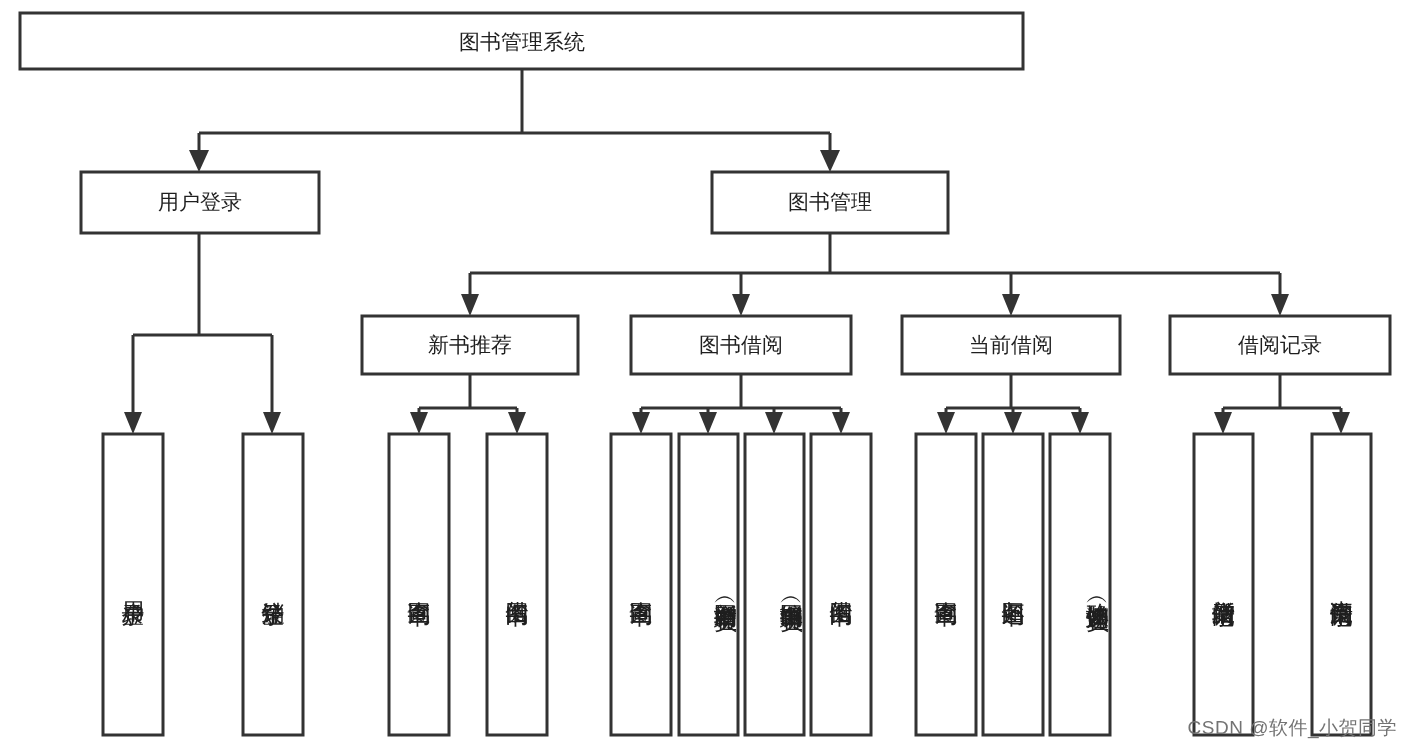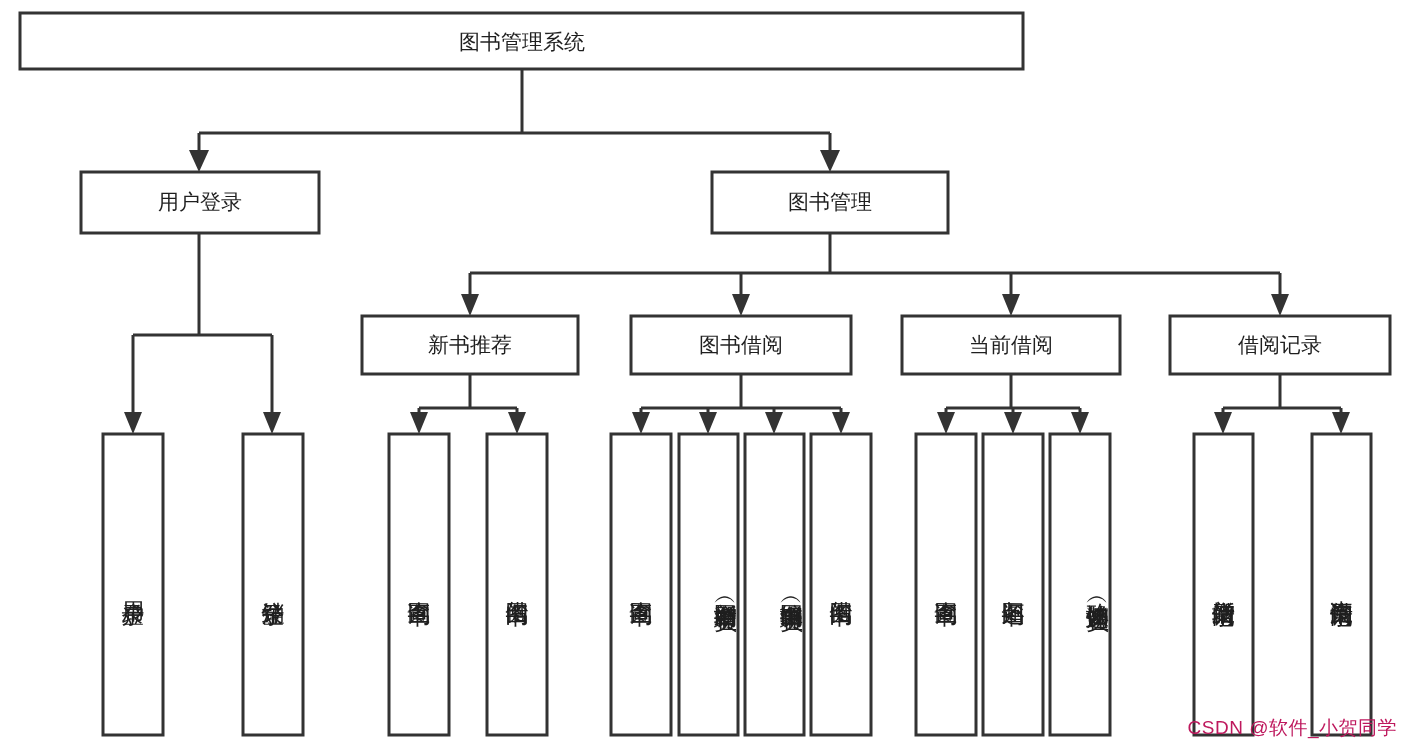--- a/index.html
+++ b/index.html
@@ -64,21 +64,21 @@
     text-align: center;
     white-space: nowrap;
     pointer-events: none;
   }
   .watermark {
     position: absolute;
     right: 8px;
     bottom: 6px;
     font-family: "Liberation Sans", "DejaVu Sans", sans-serif;
     font-size: 19px;
-    color: #be185d;
+    color: #737373;
     letter-spacing: 0.5px;
     white-space: nowrap;
     text-align: center;
   }
 </style>
 </head>
 <body>
 
 <div id="diagram-root">
 

